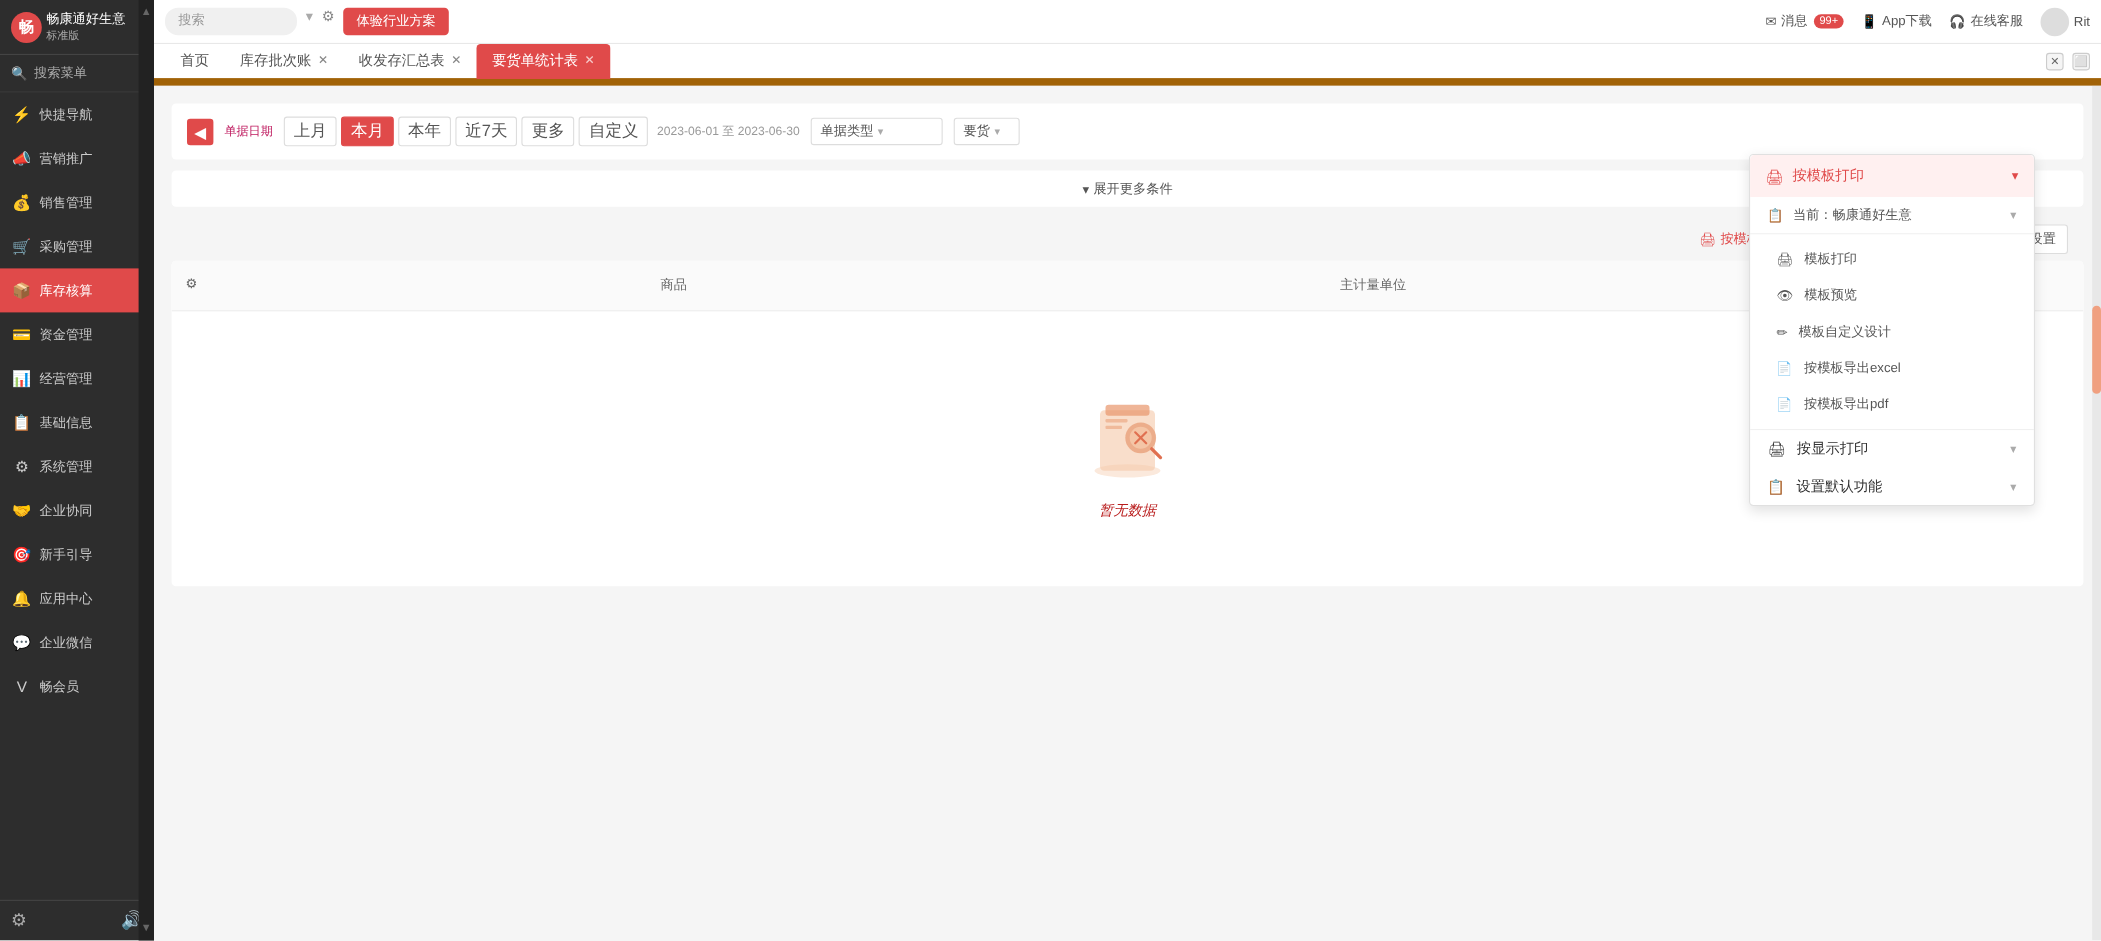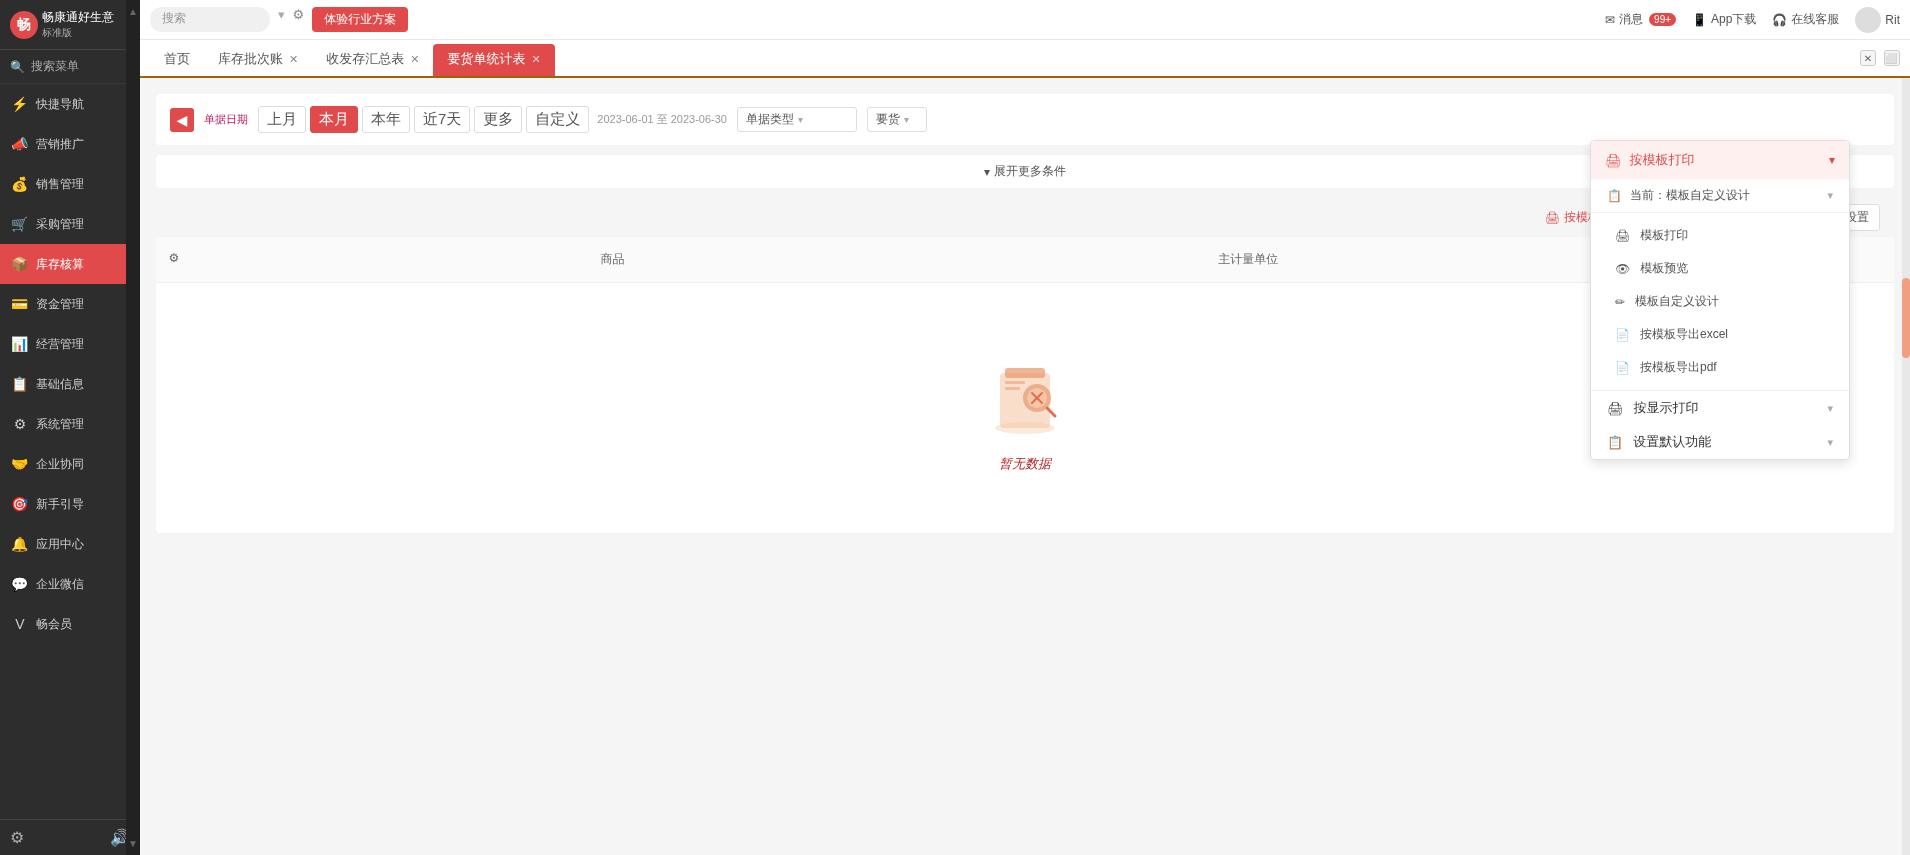--- a/index.html
+++ b/index.html
@@ -124,23 +124,23 @@
     .user-avatar {
       width: 26px; height: 26px;
       background: #ddd;
       border-radius: 50%;
     }
 
     
     .tabbar {
       height: 38px;
       background: #fff;
-      border-bottom: 2px solid #a16207;
-      display: flex;
-      align-items: flex-end;
+      border-bottom: 7px solid #a16207;
+      display: flex;
+      align-items: center;
       padding: 0 10px;
       gap: 0;
       position: relative;
     }
     .tab {
       padding: 6px 14px;
       font-size: 13px;
       color: #555;
       cursor: pointer;
       border-bottom: 2px solid transparent;
@@ -626,21 +626,21 @@
   <div class="dropdown-header">
     <div class="dropdown-header-left">
       <span>🖨</span>
       <span>按模板打印</span>
     </div>
     <span class="dropdown-header-arrow">▾</span>
   </div>
 
   <div class="current-row">
     <span>📋</span>
-    <span class="current-label">当前：模板自定义设计</span>
+    <span class="current-label">当前：畅康通好生意</span>
     <span class="dropdown-item-arrow">▾</span>
   </div>
 
   <div class="dropdown-section">
     <div class="dropdown-sub-item">
       <span>🖨</span>
       <span>模板打印</span>
     </div>
     <div class="dropdown-sub-item">
       <span>👁</span>

